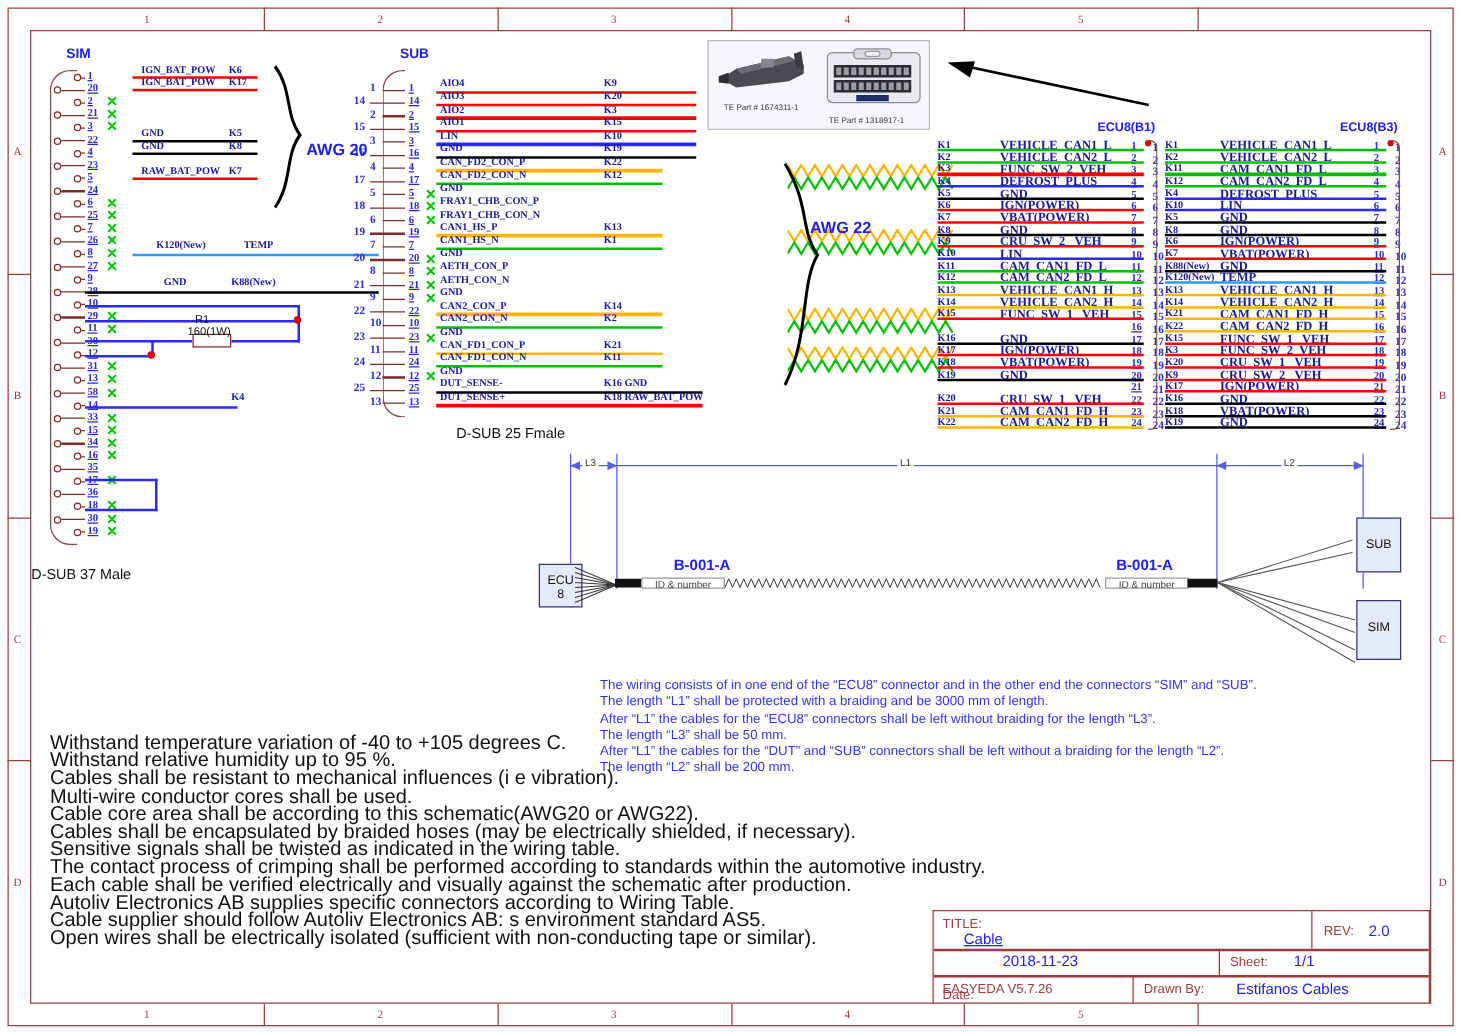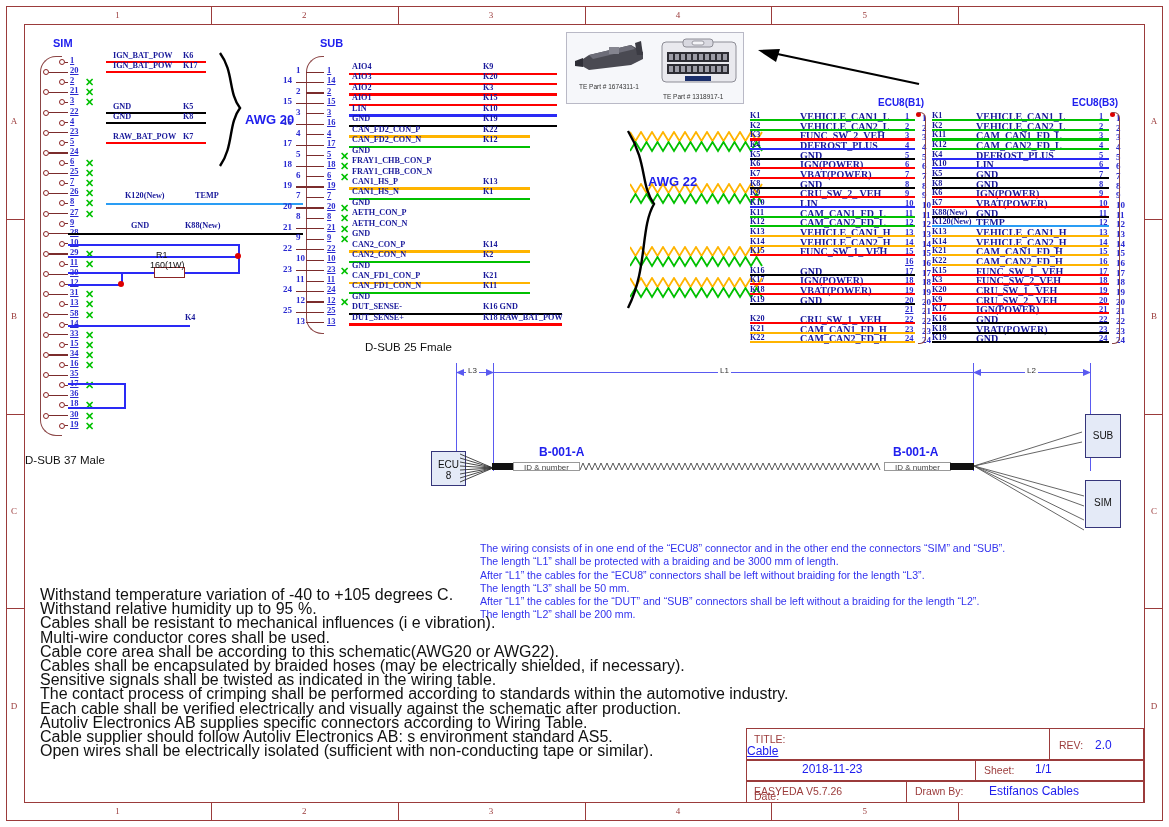--- a/index.html
+++ b/index.html
@@ -870,21 +870,21 @@
 Open wires shall be electrically isolated (sufficient with non-conducting tape or similar).</div>
 
   <div id="titleblock">
     <div class="tb-hr" style="top:30px;"></div>
     <div class="tb-hr" style="top:51px;"></div>
     <div class="tb-cell" style="left:0; top:0; width:303px; height:30px;"></div>
     <div class="tb-cell" style="left:0; top:30px; width:229px; height:21px;"></div>
     <div class="tb-cell" style="left:0; top:51px; width:160px; height:22px;"></div>
 
     <div class="tb-lab" style="left:7px; top:4px;">TITLE:</div>
-    <div class="tb-val" style="left:0; top:15px;text-decoration:underline;">Cable</div>
+    <div class="tb-val" style="left:24px; top:15px;text-decoration:underline;">Cable</div>
     <div class="tb-lab" style="left:312px; top:10px;">REV:</div>
     <div class="tb-val" style="left:348px; top:9px;">2.0</div>
     <div class="tb-lab" style="left:7px; top:35px;margin-top:26px;">Date:</div>
     <div class="tb-val" style="left:55px; top:33px;">2018-11-23</div>
     <div class="tb-lab" style="left:237px; top:35px;">Sheet:</div>
     <div class="tb-val" style="left:288px; top:33px;">1/1</div>
     <div class="tb-lab" style="left:7px; top:56px;">EASYEDA V5.7.26</div>
     <div class="tb-lab" style="left:168px; top:56px;">Drawn By:</div>
     <div class="tb-val" style="left:242px; top:55px;">Estifanos Cables</div>
   </div>

